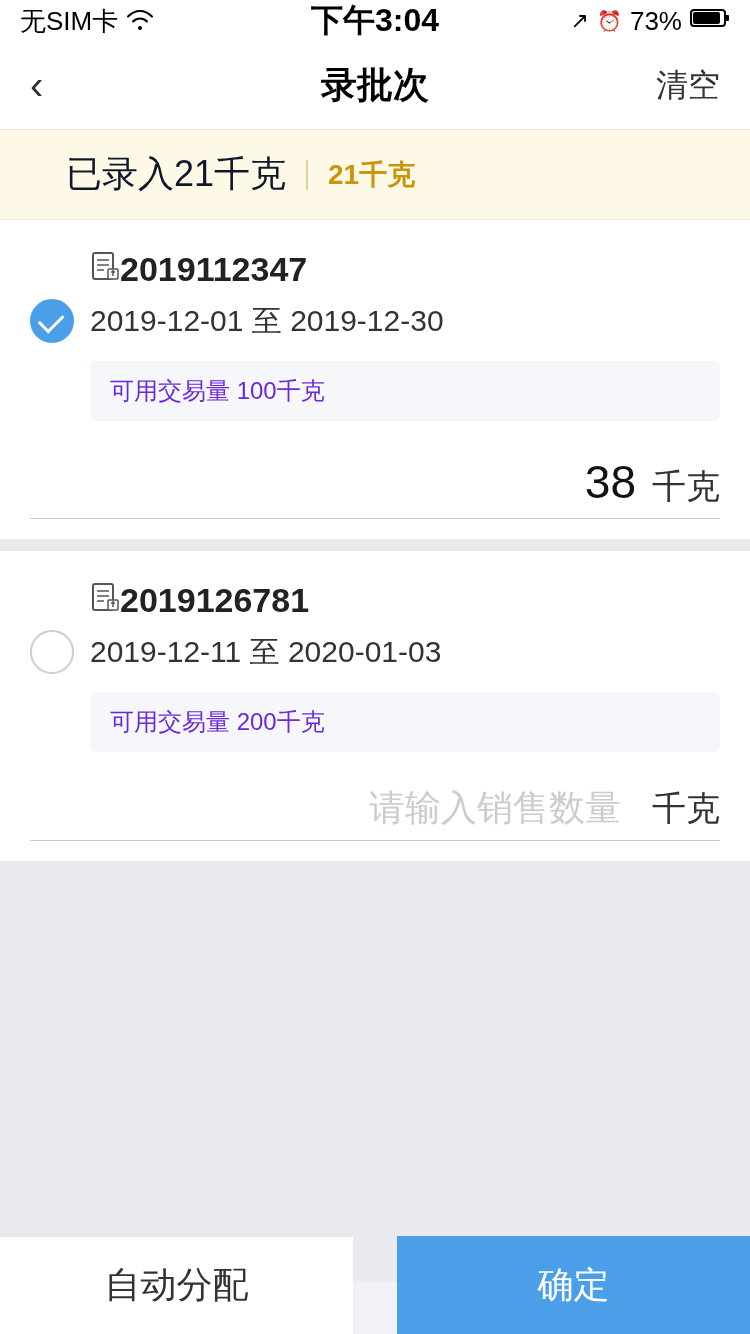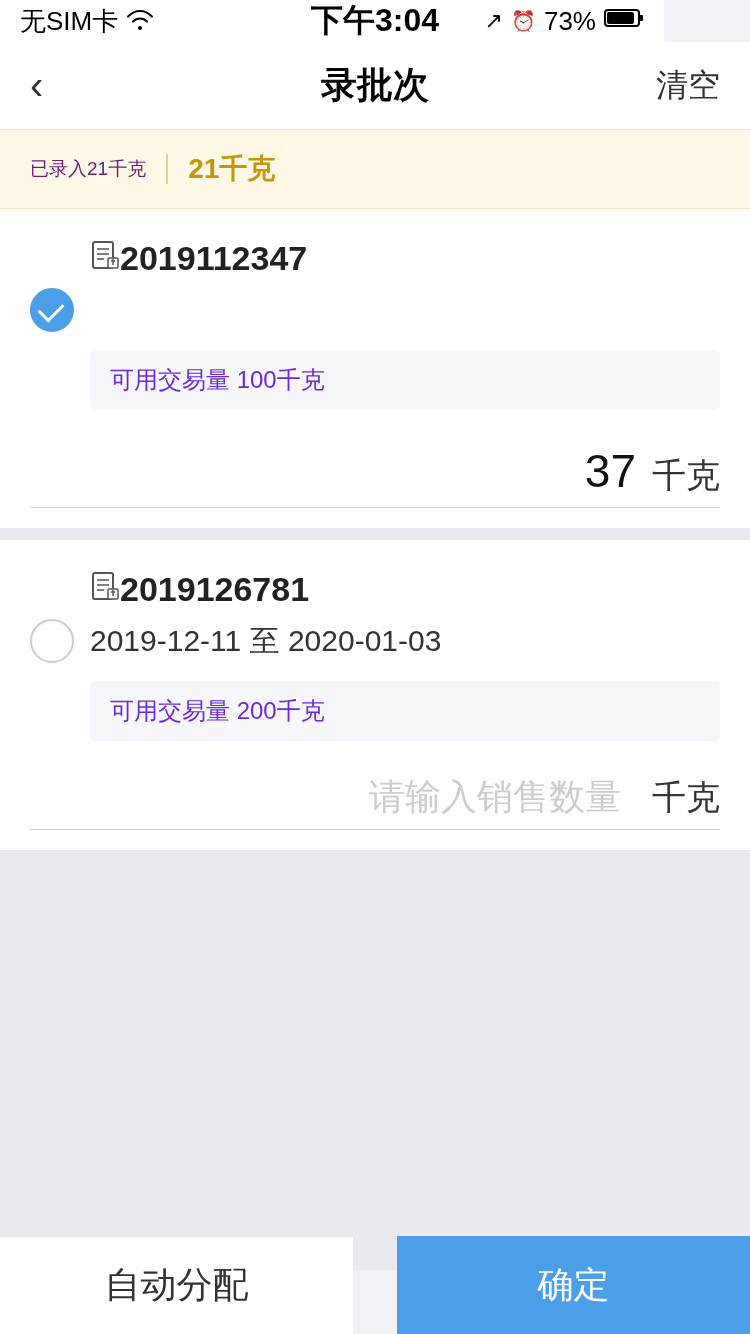--- a/index.html
+++ b/index.html
@@ -7,21 +7,21 @@
     body {
       width: 750px;
       min-height: 1334px;
       font-family: -apple-system, 'PingFang SC', 'Helvetica Neue', sans-serif;
       background: #f0f2f7;
       overflow-x: hidden;
     }
 
     
     .status-bar {
-      width: 664px;
+      width: 750px;
       height: 42px;
       background: #fff;
       display: flex;
       align-items: center;
       justify-content: space-between;
       padding: 0 20px;
       font-size: 24px;
       font-weight: 500;
     }
     .status-left {
@@ -79,22 +79,23 @@
     
     .info-banner {
       background: #fef8e6;
       padding: 20px 30px;
       display: flex;
       align-items: center;
       gap: 20px;
       border-bottom: 1px solid #f0e8c8;
     }
     .info-text {
-      font-size: 19px;
-      color: #701a75;
+      font-size: 36px;
+      color: #0f172a;
+      margin-left: 36px;
     }
     .info-divider {
       width: 2px;
       height: 30px;
       background: #c8960a;
       opacity: 0.4;
     }
     .info-value {
       font-size: 28px;
       color: #c8960a;
@@ -334,29 +335,30 @@
             <rect x="18" y="18" width="10" height="10" rx="1" fill="#fff" stroke="#555" stroke-width="1.5"></rect>
             <line x1="21" y1="21" x2="25" y2="21" stroke="#555" stroke-width="1.5"></line>
             <line x1="23" y1="19" x2="23" y2="25" stroke="#555" stroke-width="1.5"></line>
           </svg>
         </span>
         <span class="batch-id">2019112347</span>
       </div>
 
       <div class="batch-date-row">
         <div class="radio-circle checked"></div>
+        <span class="batch-date">2019-12-01 至 2019-12-30</span>
       </div>
 
       <div class="avail-box">
         <span class="avail-text">可用交易量 100千克</span>
       </div>
     </div>
 
     <div class="qty-row">
-      <span class="qty-value">37</span>
+      <span class="qty-value">38</span>
       <span class="qty-unit">千克</span>
     </div>
     <div class="qty-underline"></div>
     <div style="height:20px; background:#fff;"></div>
   </div>
 
   <div class="card-divider"></div>
 
   <div class="batch-card">
     <div class="batch-card-inner">

